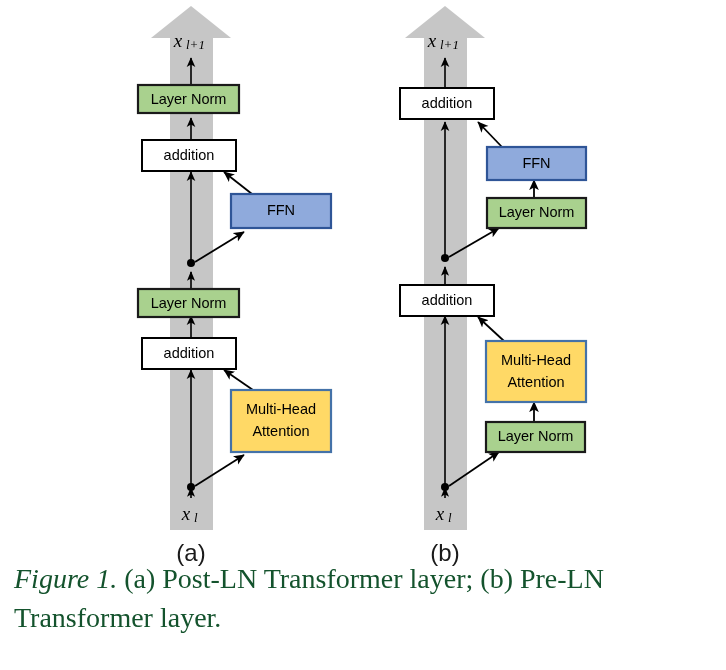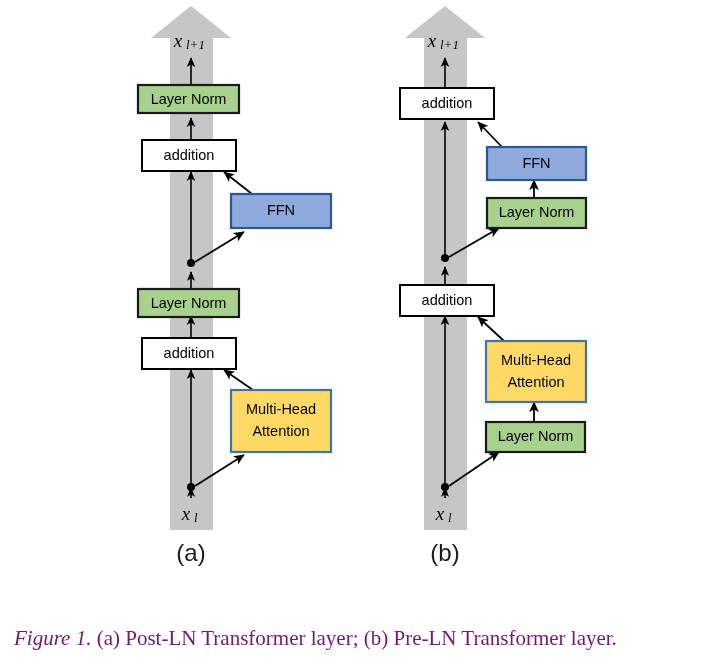--- a/index.html
+++ b/index.html
@@ -53,26 +53,26 @@
   }
   .var-sub-text {
     font-family: "Liberation Serif", serif;
     font-style: italic;
     font-size: 13px;
     fill: #000000;
   }
   .caption {
     position: absolute;
     left: 14px;
-    top: 624px;
+    top: 560px;
     width: 700px;
     font-family: "Liberation Serif", serif;
-    font-size: 21px;
+    font-size: 28px;
     line-height: 1.38;
-    color: #701a75;
+    color: #14532d;
   }
   .caption .fig-no {
     font-style: italic;
   }
 </style>
 </head>
 <body>
 
 <div id="figure-root">
 

